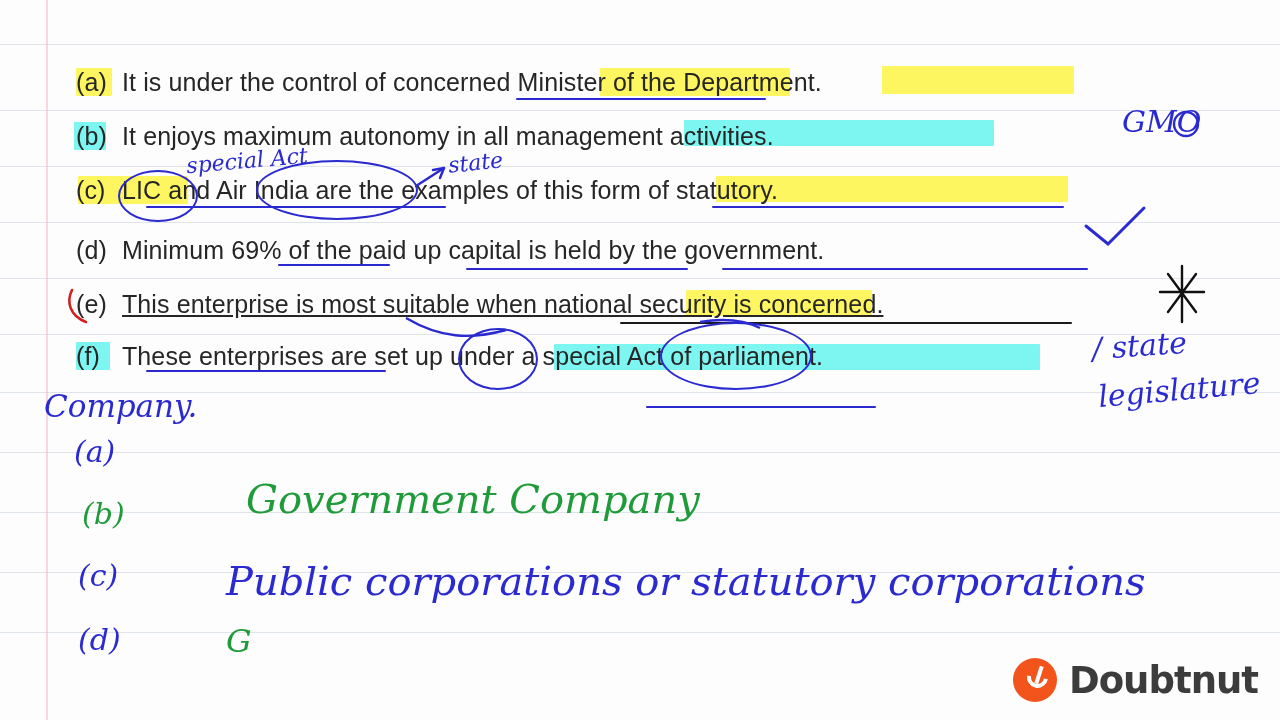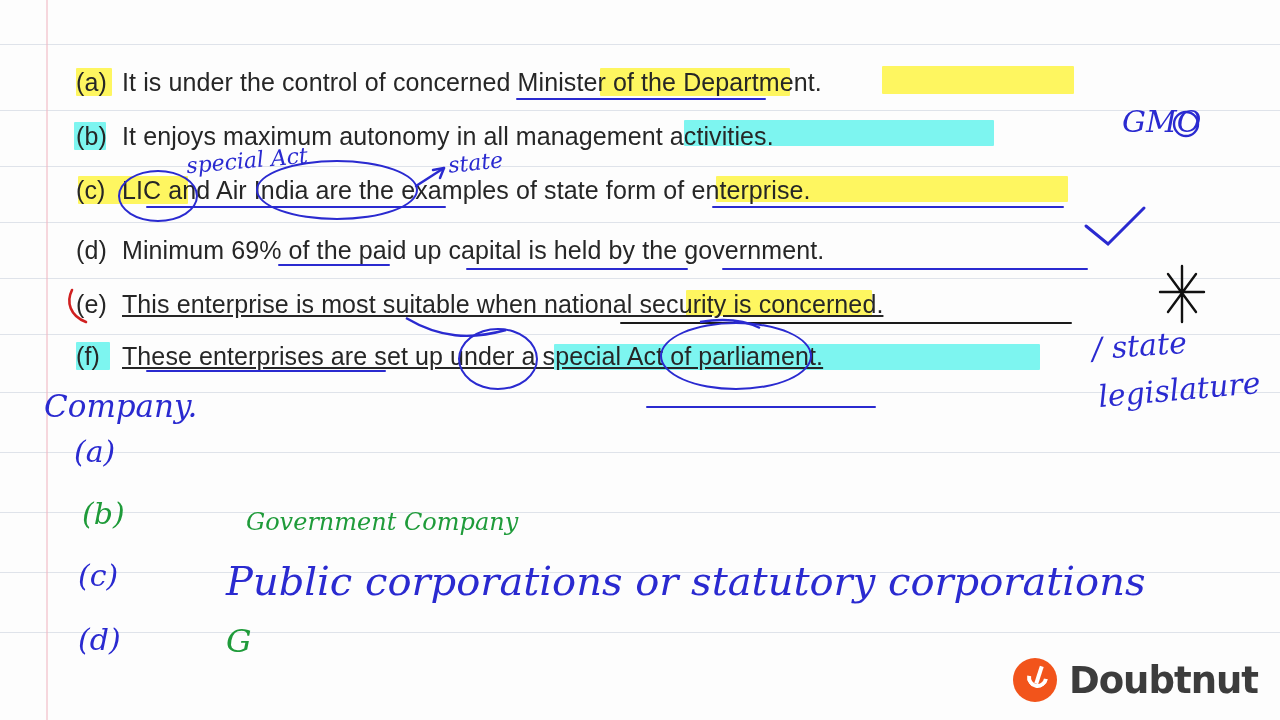--- a/index.html
+++ b/index.html
@@ -168,29 +168,29 @@
   <div class="hl hl-cyan" style="left:76px;  top:342px; width:34px; height:28px;"></div>
   <div class="hl hl-cyan" style="left:554px; top:344px; width:486px;height:26px;"></div>
 
   <div class="qline" style="left:76px; top:68px;">
     <span class="qlabel">(a)</span><span>It is under the control of concerned Minister of the Department.</span>
   </div>
   <div class="qline" style="left:76px; top:122px;">
     <span class="qlabel">(b)</span><span>It enjoys maximum autonomy in all management activities.</span>
   </div>
   <div class="qline" style="left:76px; top:176px;">
-    <span class="qlabel">(c)</span><span>LIC and Air India are the examples of state form of enterprise.</span>
+    <span class="qlabel">(c)</span><span>LIC and Air India are the examples of this form of statutory.</span>
   </div>
   <div class="qline" style="left:76px; top:236px;">
     <span class="qlabel">(d)</span><span>Minimum 69% of the paid up capital is held by the government.</span>
   </div>
   <div class="qline" style="left:76px; top:290px;text-decoration:underline;">
     <span class="qlabel">(e)</span><span>This enterprise is most suitable when national security is concerned.</span>
   </div>
-  <div class="qline" style="left:76px; top:342px;text-decoration:underline;">
+  <div class="qline" style="left:76px; top:342px;">
     <span class="qlabel">(f)</span><span>These enterprises are set up under a special Act of parliament.</span>
   </div>
 
   <div class="ul" style="left:516px; top:98px;  width:250px;"></div>
   <div class="ul" style="left:146px; top:206px; width:300px;"></div>
   <div class="ul" style="left:712px; top:206px; width:352px;"></div>
   <div class="ul" style="left:278px; top:264px; width:112px;"></div>
   <div class="ul" style="left:466px; top:268px; width:222px;"></div>
   <div class="ul" style="left:722px; top:268px; width:366px;"></div>
   <div class="ul ul-black" style="left:620px; top:322px; width:452px;"></div>
@@ -224,21 +224,21 @@
   <div class="ink" style="left:186px;  top:148px; font-size:22px; transform:rotate(-5deg);">special Act</div>
   <div class="ink" style="left:448px;  top:150px; font-size:22px; transform:rotate(-6deg);">state</div>
   <div class="ink" style="left:1092px; top:328px; font-size:30px; transform:rotate(-4deg);">/ state</div>
   <div class="ink" style="left:1098px; top:372px; font-size:30px; transform:rotate(-5deg);">legislature</div>
 
   <div class="ink" style="left:44px; top:388px; font-size:31px;">Company.</div>
 
   <div class="ink" style="left:74px;  top:434px; font-size:30px;">(a)</div>
 
   <div class="ink ink-green" style="left:82px;  top:496px; font-size:30px;">(b)</div>
-  <div class="ink ink-green" style="left:246px; top:508px; font-size:24px;">Government    Company</div>
+  <div class="ink ink-green" style="left:246px; top:476px; font-size:40px;">Government    Company</div>
 
   <div class="ink" style="left:78px;  top:558px; font-size:30px;">(c)</div>
   <div class="ink" style="left:226px; top:558px; font-size:40px;">Public   corporations   or   statutory  corporations</div>
 
   <div class="ink" style="left:78px;  top:622px; font-size:30px;">(d)</div>
   <div class="ink ink-green" style="left:226px; top:622px; font-size:32px;">G</div>
 
   <div class="logo">
     <div class="logo-mark"></div>
     <div class="logo-text">Doubtnut</div>

